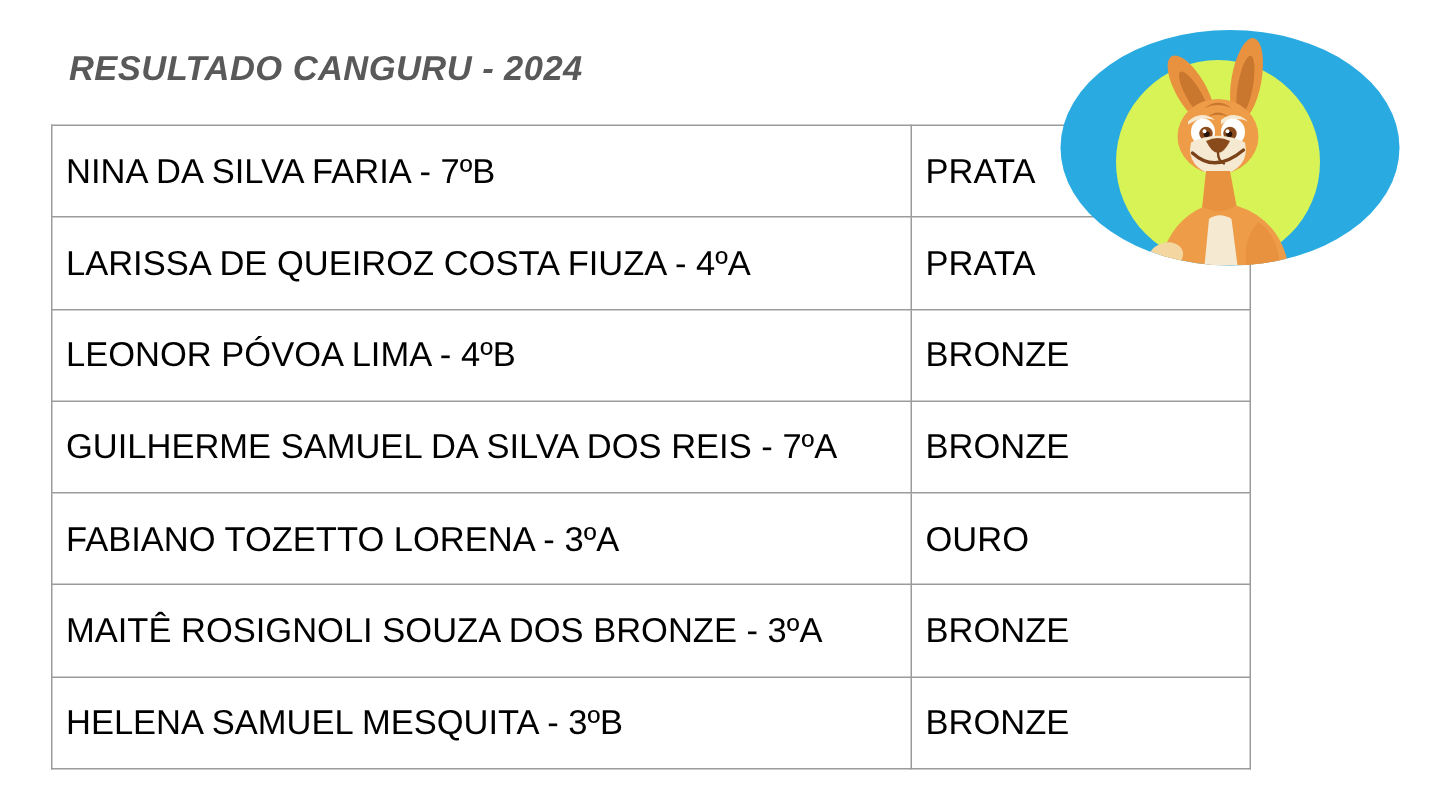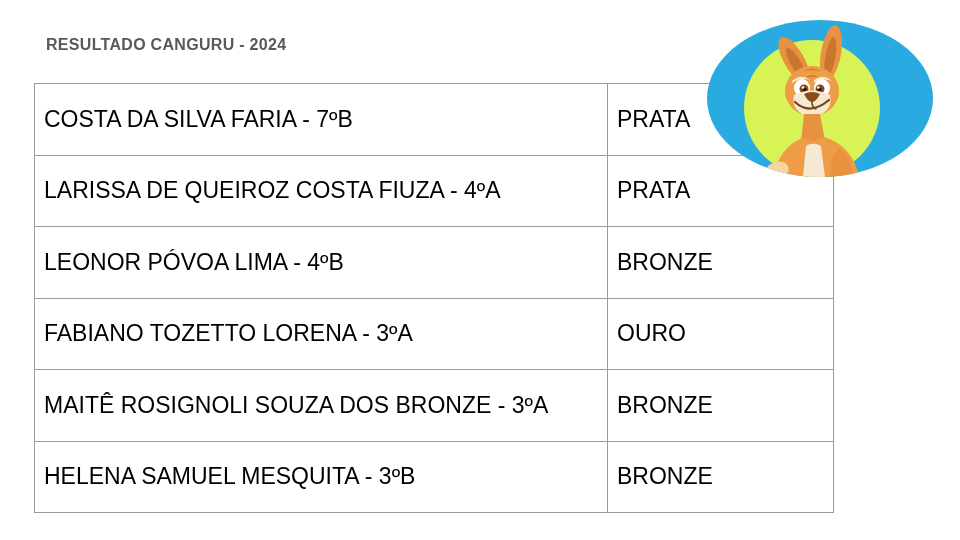--- a/index.html
+++ b/index.html
@@ -17,26 +17,27 @@
     background: #ffffff;
     position: relative;
     overflow: hidden;
     font-family: "Liberation Sans", sans-serif;
   }
   .title {
     position: absolute;
     left: 46px;
     top: 32px;
     margin: 0;
-    font-size: 16px;
+    font-size: 23px;
     line-height: 26px;
     font-weight: bold;
     letter-spacing: 0.3px;
     color: var(--title-text);
     white-space: nowrap;
+    font-style: italic;
   }
   table.results {
     position: absolute;
     left: 34px;
     top: 83px;
     width: 799px;
     height: 430px;
     border-collapse: collapse;
     table-layout: fixed;
     font-size: 23px;
@@ -66,29 +67,33 @@
   .badge svg { display: block; width: 226px; height: 157px; }
 </style>
 </head>
 <body>
 
 <h1 class="title">RESULTADO CANGURU - 2024</h1>
 
 <table class="results">
   <tbody id="results-body">
       <tr>
-        <td class="col-student">COSTA DA SILVA FARIA - 7ºB</td>
+        <td class="col-student">NINA DA SILVA FARIA - 7ºB</td>
         <td class="col-medal">PRATA</td>
       </tr>
       <tr>
         <td class="col-student">LARISSA DE QUEIROZ COSTA FIUZA - 4ºA</td>
         <td class="col-medal">PRATA</td>
       </tr>
       <tr>
         <td class="col-student">LEONOR PÓVOA LIMA - 4ºB</td>
+        <td class="col-medal">BRONZE</td>
+      </tr>
+      <tr>
+        <td class="col-student">GUILHERME SAMUEL DA SILVA DOS REIS - 7ºA</td>
         <td class="col-medal">BRONZE</td>
       </tr>
       <tr>
         <td class="col-student">FABIANO TOZETTO LORENA - 3ºA</td>
         <td class="col-medal">OURO</td>
       </tr>
       <tr>
         <td class="col-student">MAITÊ ROSIGNOLI SOUZA DOS BRONZE - 3ºA</td>
         <td class="col-medal">BRONZE</td>
       </tr>

